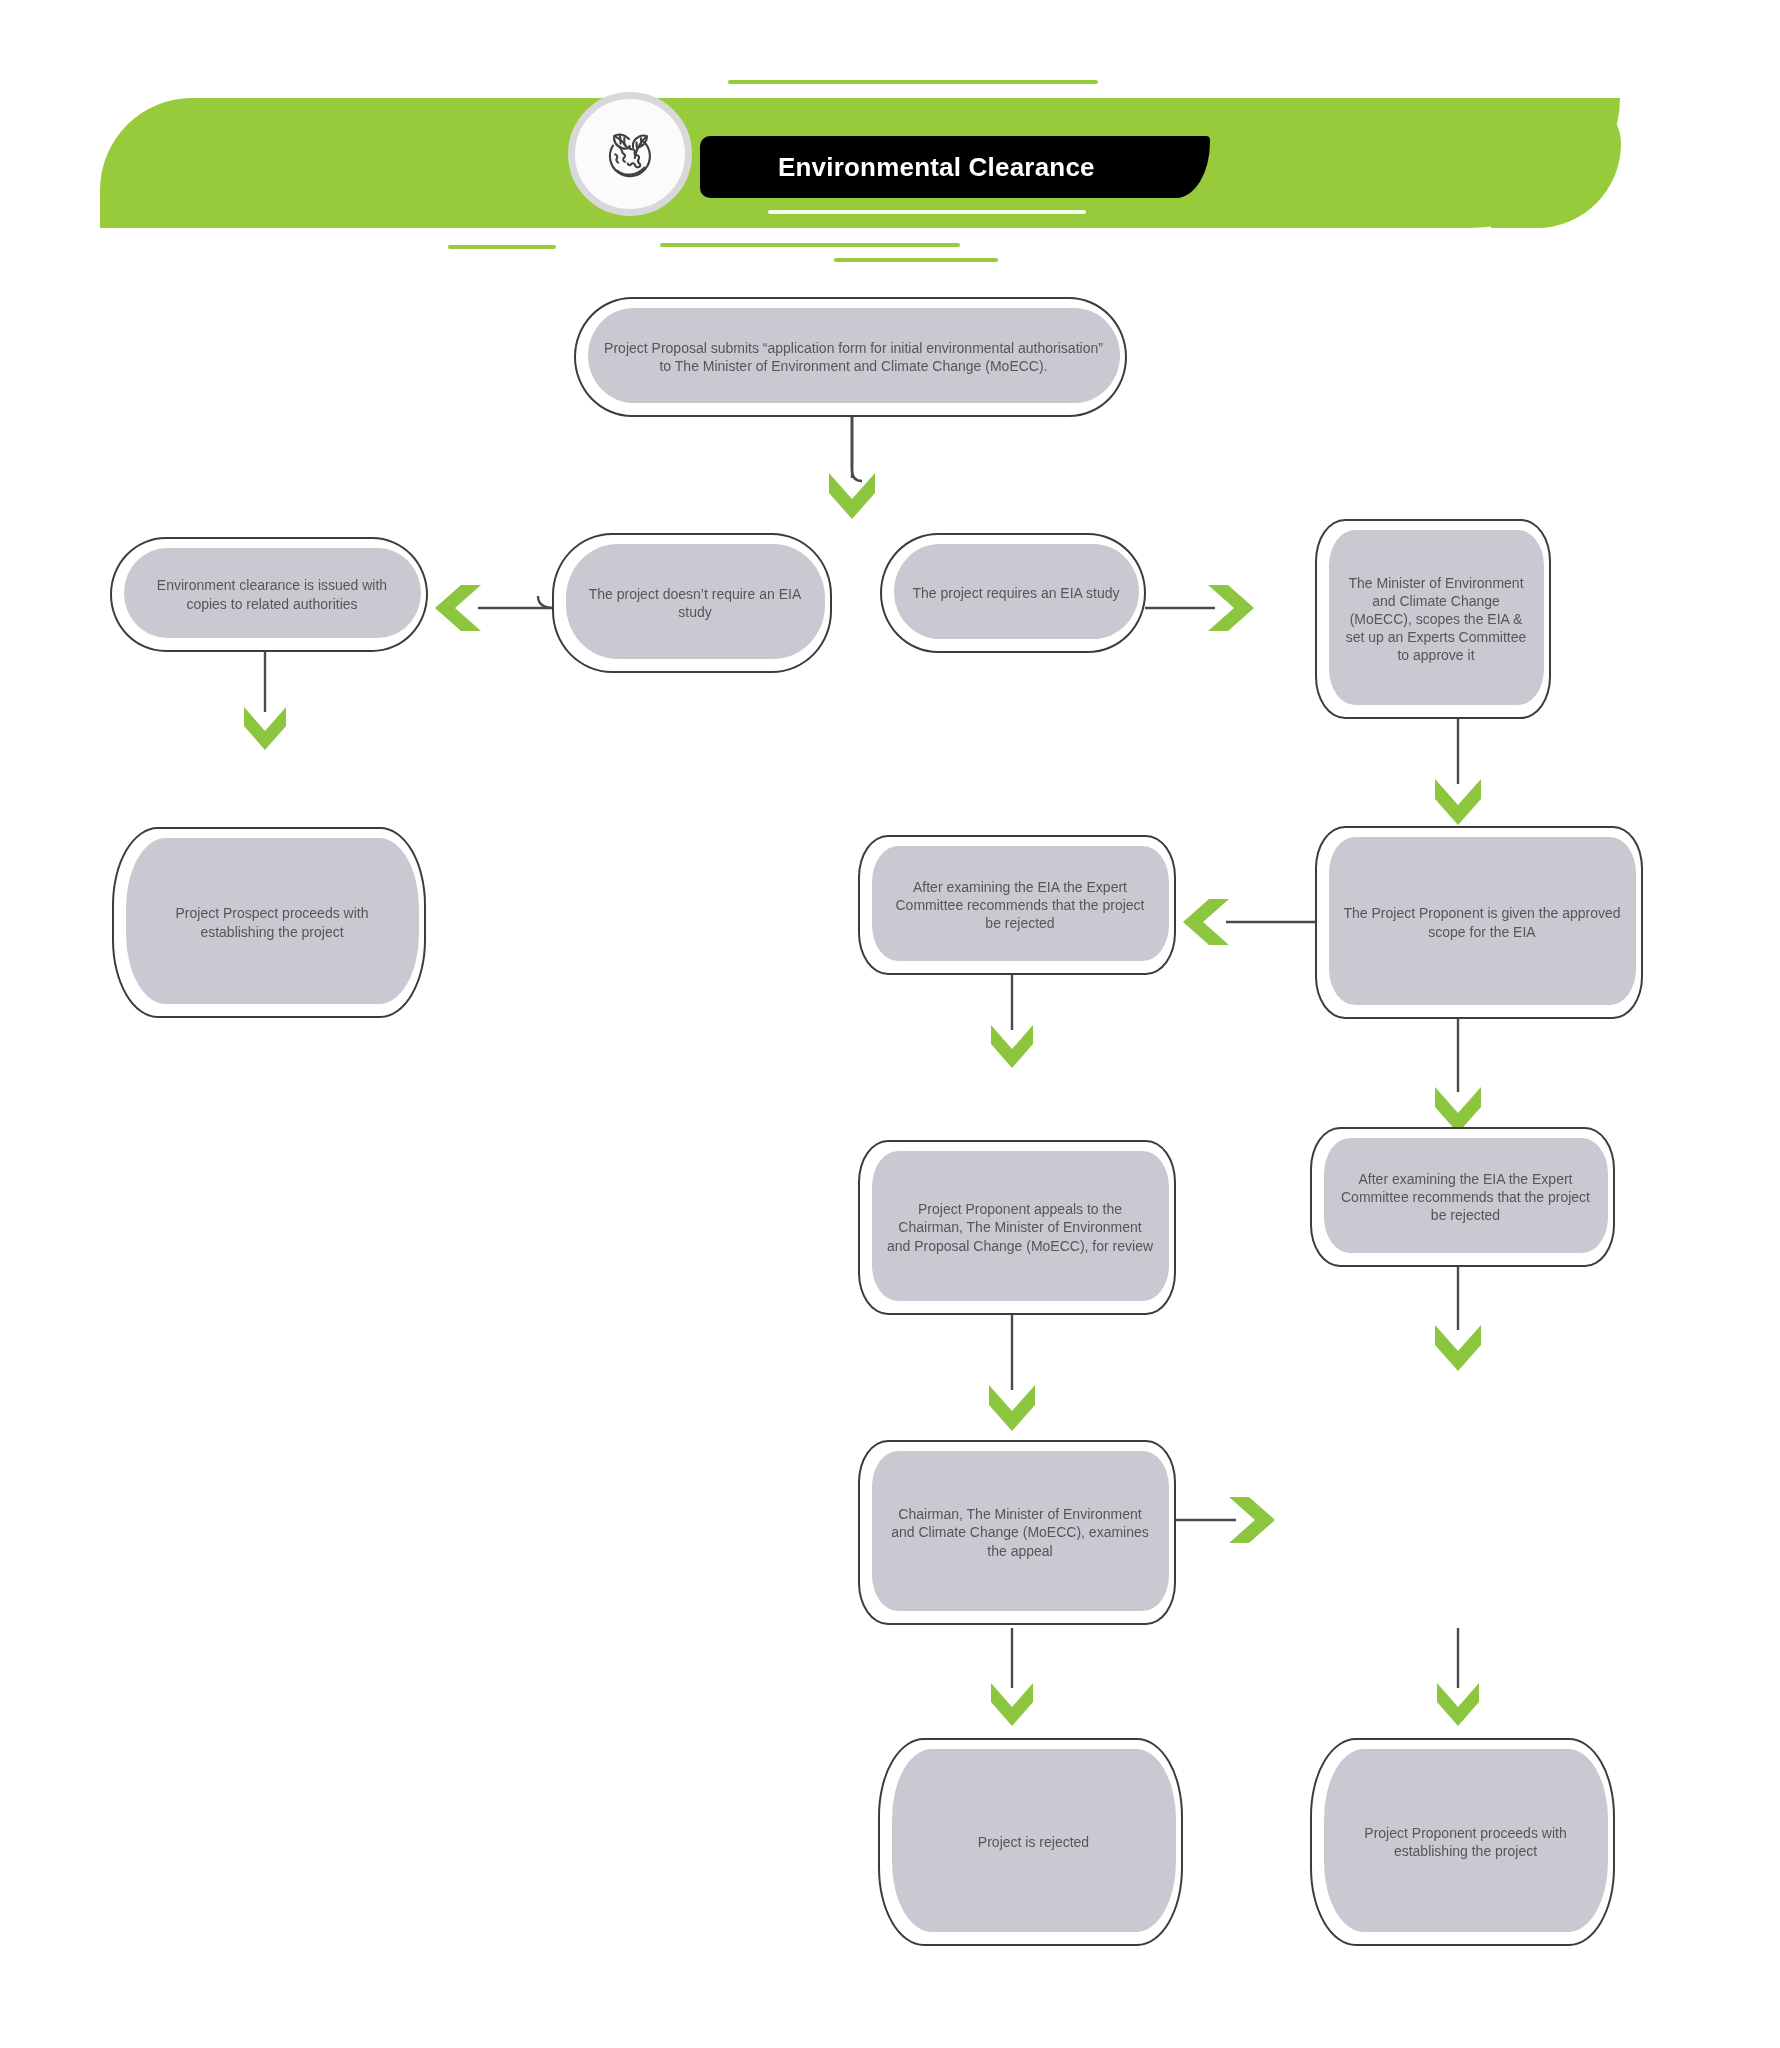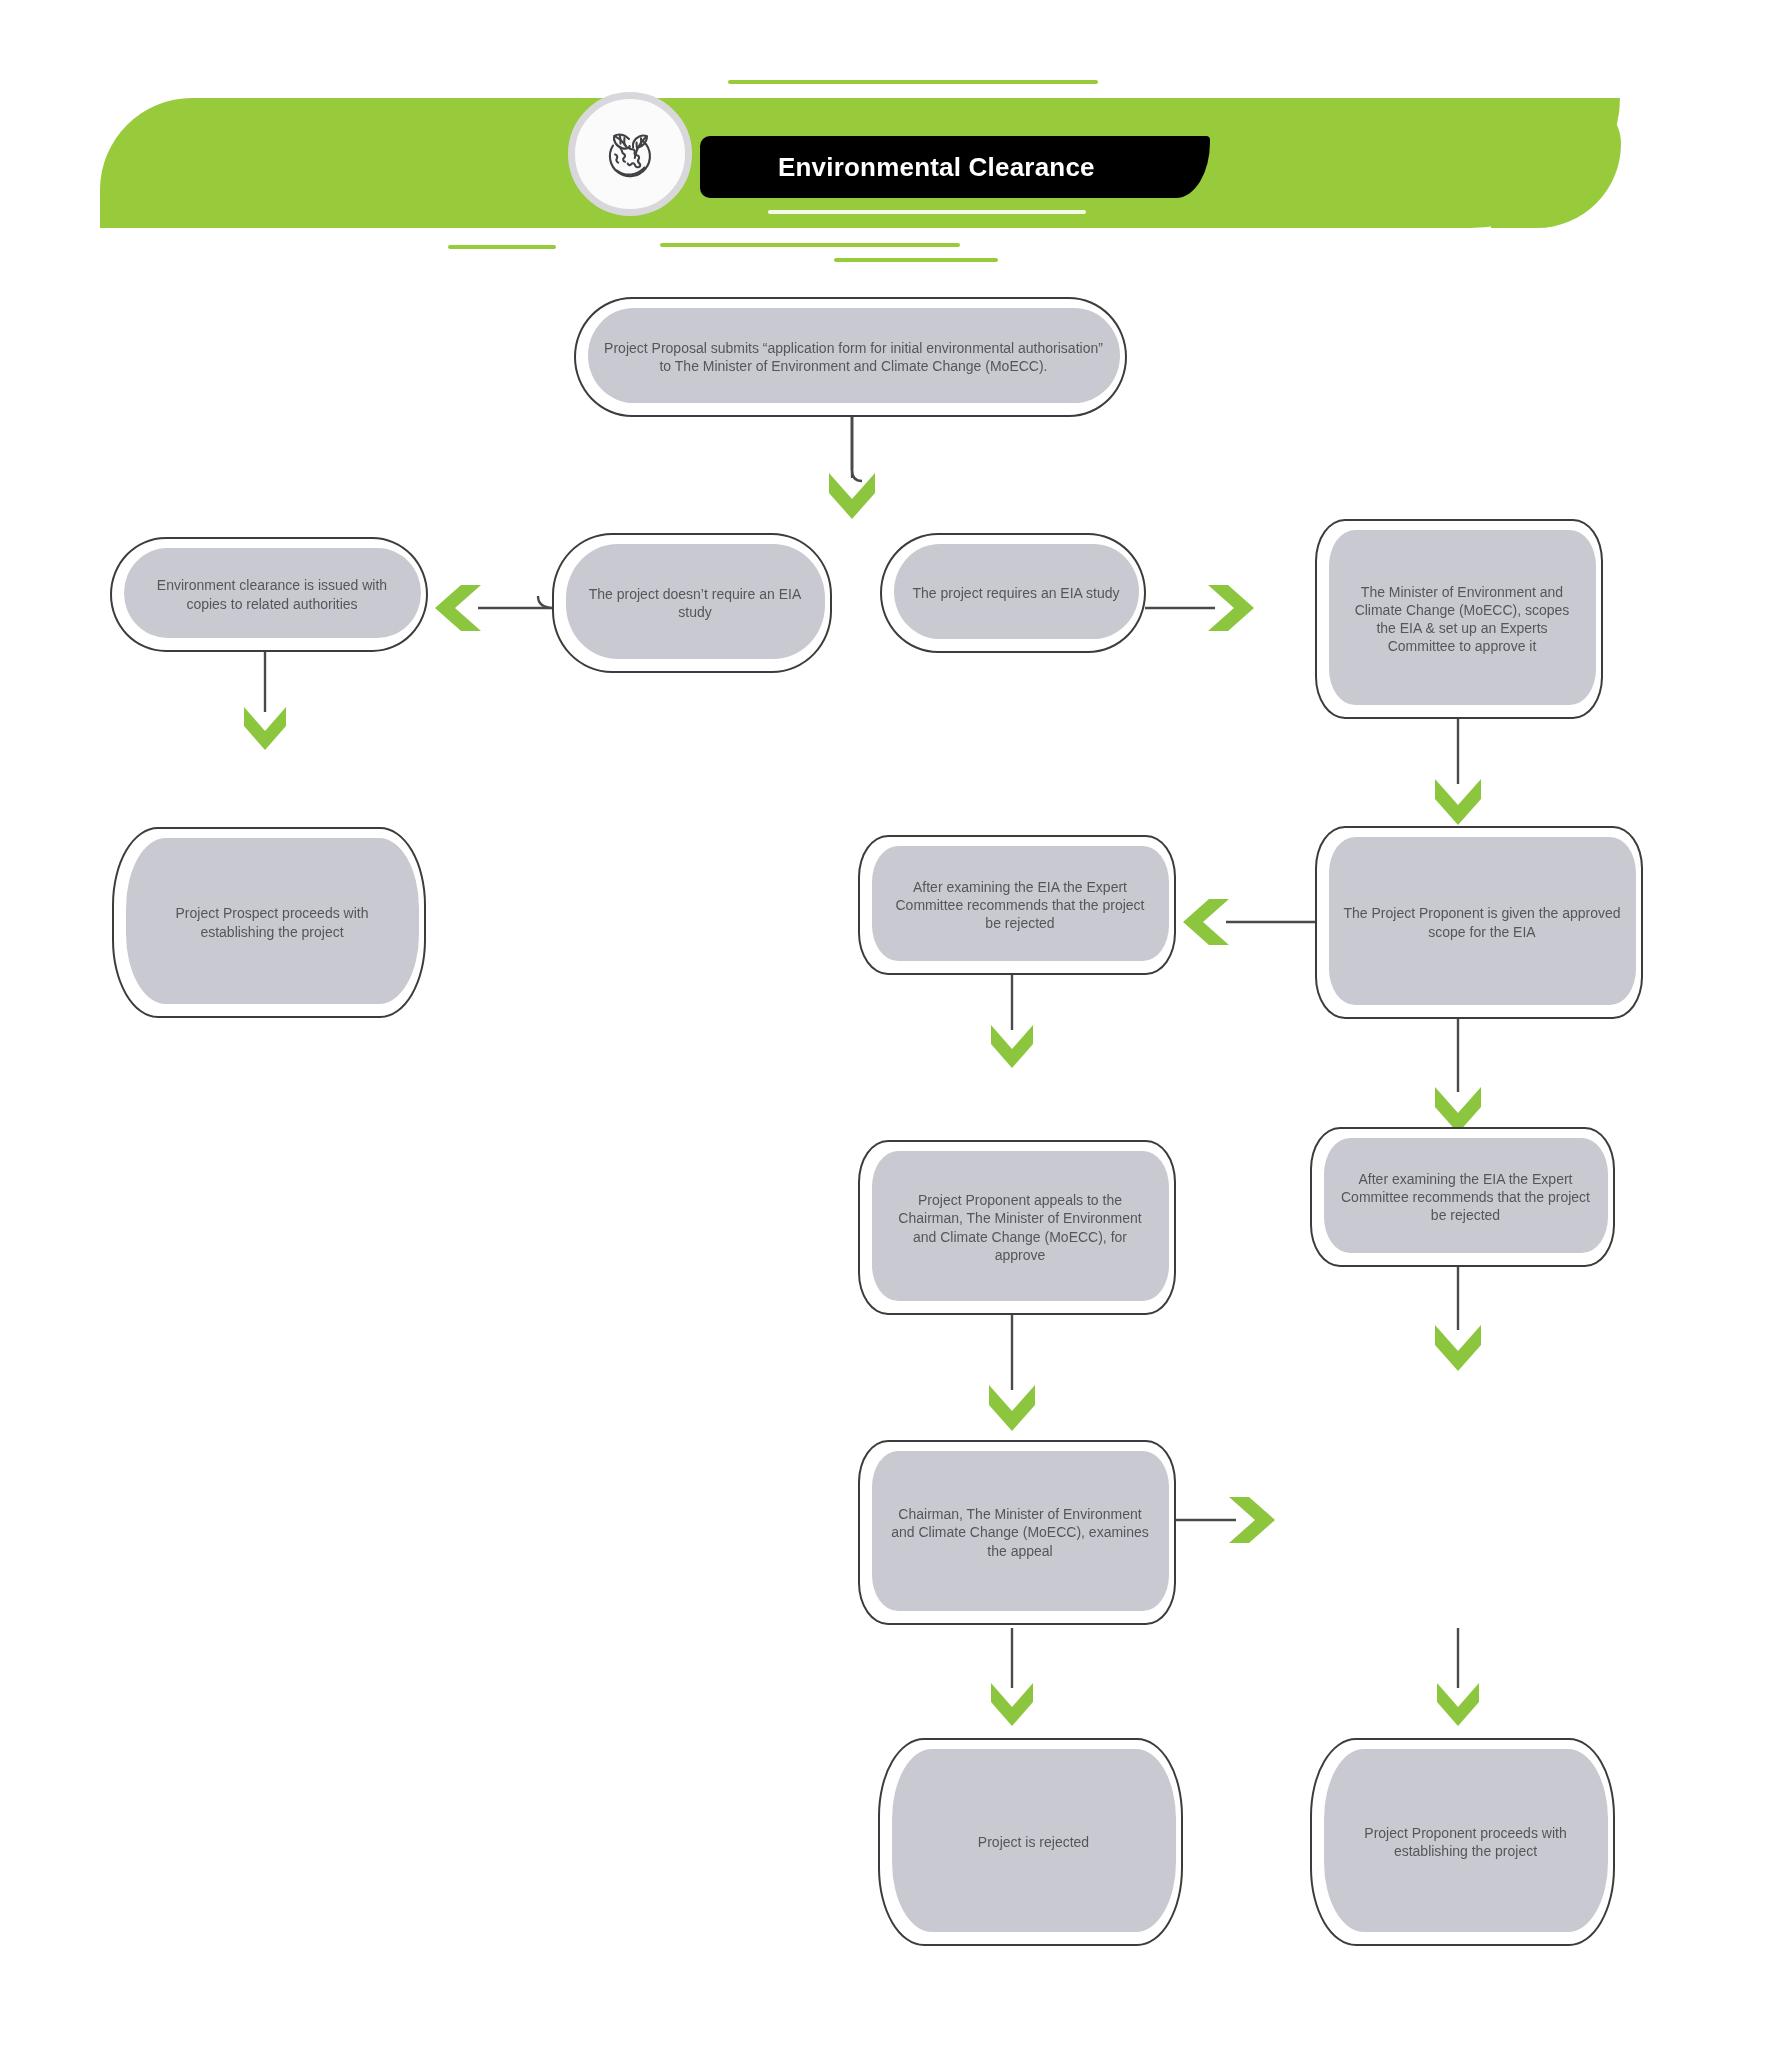--- a/index.html
+++ b/index.html
@@ -217,21 +217,21 @@
     <div class="fill"></div>
     <div class="txt">The project doesn’t require an EIA study</div>
   </div>
 
   <div class="node r-pill" style="left:880px;top:533px;width:266px;height:120px;">
     <div class="outline"></div>
     <div class="fill"></div>
     <div class="txt">The project requires an EIA study</div>
   </div>
 
-  <div class="node r-soft" style="left:1315px;top:519px;width:288px;height:200px;">
+  <div class="node r-soft" style="left:1315px;top:519px;width:236px;height:200px;">
     <div class="outline"></div>
     <div class="fill"></div>
     <div class="txt">The Minister of Environment and Climate Change (MoECC), scopes the EIA &amp; set up an Experts Committee to approve it</div>
   </div>
 
   <div class="node r-wide" style="left:112px;top:827px;width:314px;height:191px;">
     <div class="outline"></div>
     <div class="fill"></div>
     <div class="txt">Project Prospect proceeds with establishing the project</div>
   </div>
@@ -244,21 +244,21 @@
 
   <div class="node r-soft" style="left:1315px;top:826px;width:328px;height:193px;">
     <div class="outline"></div>
     <div class="fill"></div>
     <div class="txt">The Project Proponent is given the approved scope for the EIA</div>
   </div>
 
   <div class="node r-soft" style="left:858px;top:1140px;width:318px;height:175px;">
     <div class="outline"></div>
     <div class="fill"></div>
-    <div class="txt">Project Proponent appeals to the Chairman, The Minister of Environment and Climate Change (MoECC), for approve</div>
+    <div class="txt">Project Proponent appeals to the Chairman, The Minister of Environment and Proposal Change (MoECC), for review</div>
   </div>
 
   <div class="node r-soft" style="left:1310px;top:1127px;width:305px;height:140px;">
     <div class="outline"></div>
     <div class="fill"></div>
     <div class="txt">After examining the EIA the Expert Committee recommends that the project be rejected</div>
   </div>
 
   <div class="node r-soft" style="left:858px;top:1440px;width:318px;height:185px;">
     <div class="outline"></div>

